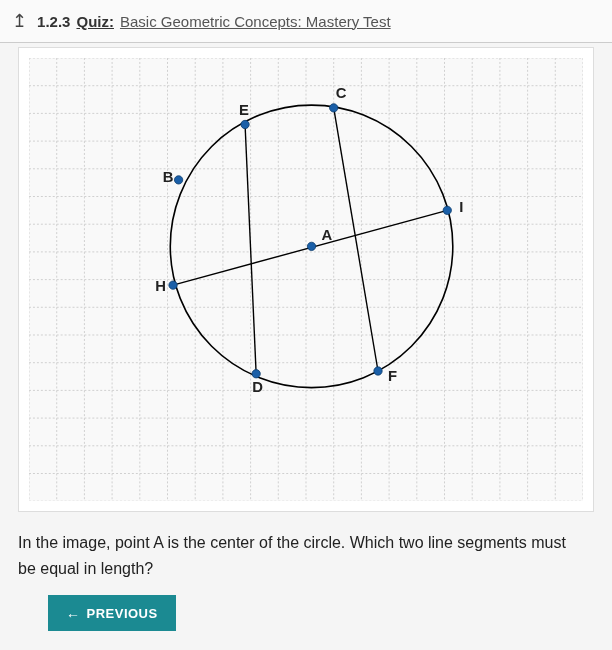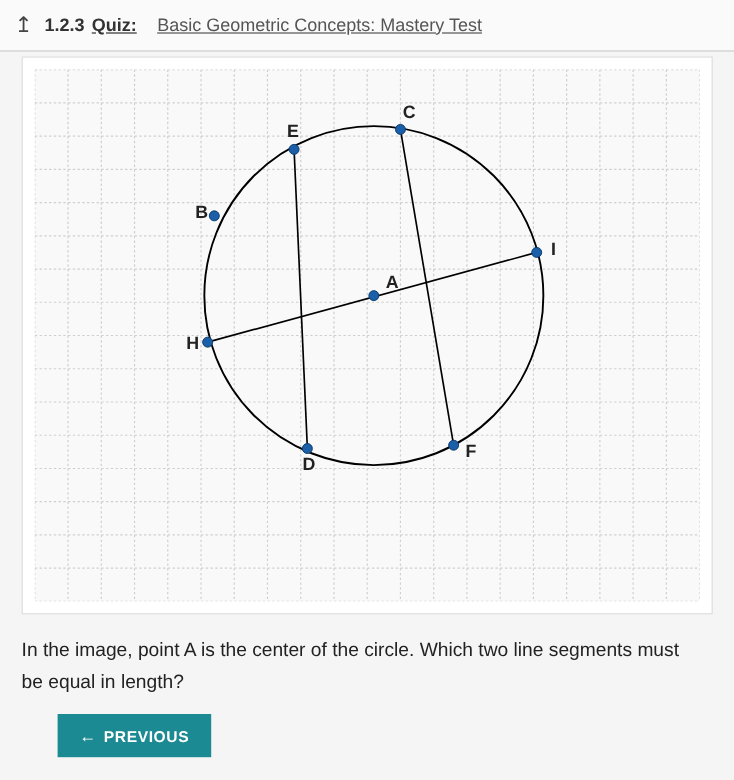--- a/index.html
+++ b/index.html
@@ -26,21 +26,21 @@
       cursor: pointer;
     }
     .quiz-number {
       font-weight: bold;
       margin-right: 6px;
       text-align: right;
     }
     .quiz-label {
       font-weight: bold;
       text-decoration: underline;
-      margin-right: 17px;
+      margin-right: 6px;
     }
     .quiz-title {
       color: #555;
       text-decoration: underline;
     }
     .content {
       padding: 0 18px 18px 18px;
     }
     .grid-container {
       background: #fff;

